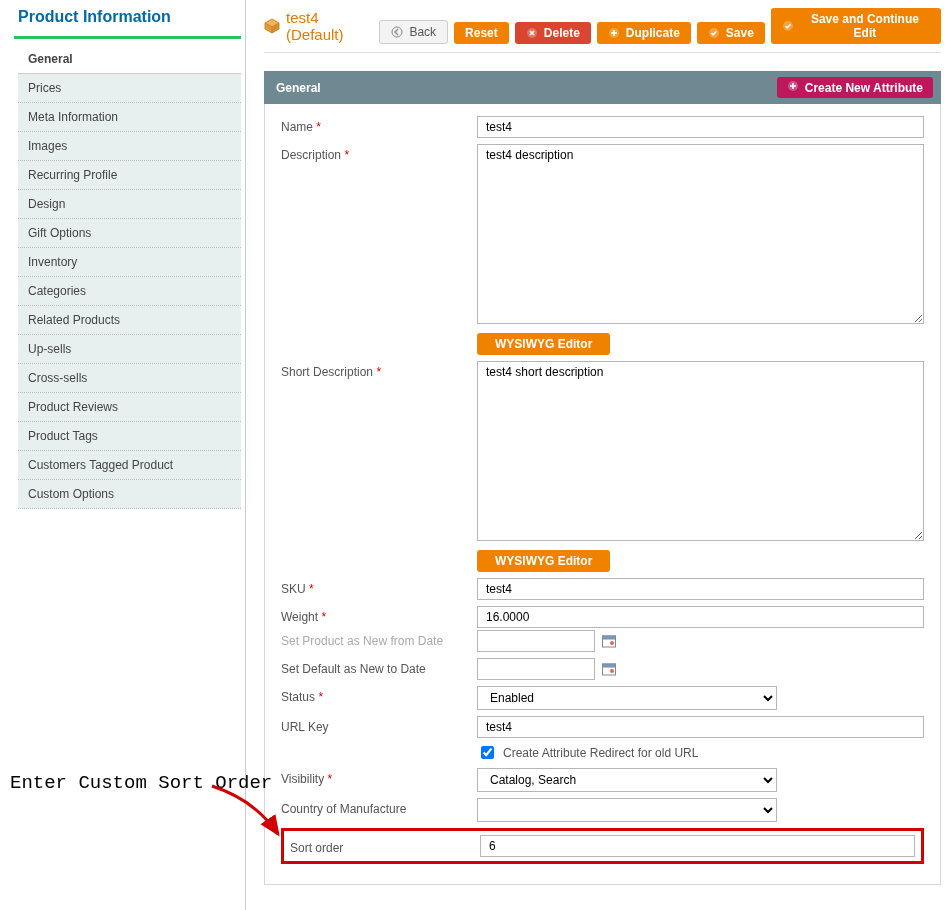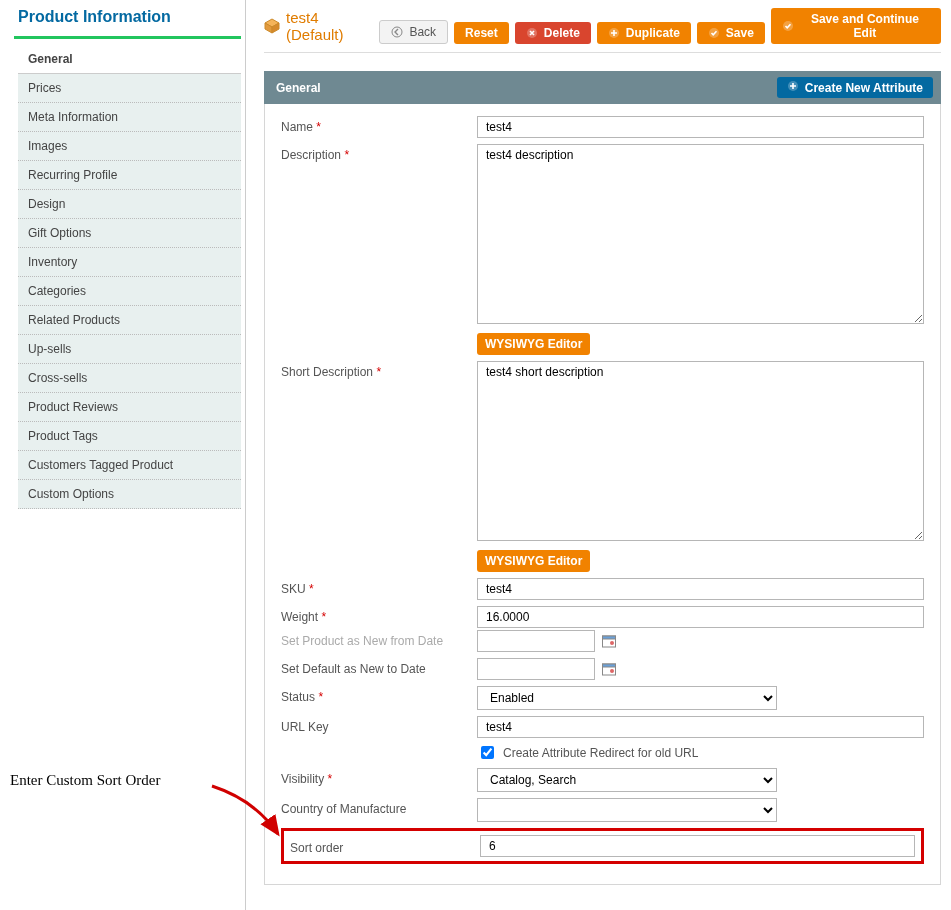--- a/index.html
+++ b/index.html
@@ -69,21 +69,21 @@
   .head-rule { border: none; border-top: 1px solid #ddd; margin: 8px 0 18px; }
 
   
   .section-head {
     background: #6f8992; color: #fff;
     display: flex; justify-content: space-between; align-items: center;
     padding: 6px 8px 6px 12px; font-weight: bold;
   }
   .create-attr {
     display: inline-flex; align-items: center; gap: 6px;
-    background: #0369a1; color: #fff; font-weight: bold;
+    background: #be185d; color: #fff; font-weight: bold;
     padding: 3px 10px; border-radius: 3px; cursor: pointer;
   }
 
   .form-body {
     border: 1px solid #d6d6d6; border-top: none;
     padding: 12px 16px 20px 16px;
   }
   .row { display: flex; align-items: flex-start; margin-bottom: 6px; }
   .label {
     width: 196px; padding-top: 4px; color: #555;
@@ -96,21 +96,21 @@
     width: 100%; max-width: 405px;
     border: 1px solid #b6b6b6; padding: 3px 8px;
     font: inherit; background: #fff;
   }
   .field.wide input[type=text],
   .field.wide textarea { max-width: 100%; }
   .field textarea { height: 180px; resize: both; }
   .wys {
     display: inline-block; margin-top: 6px;
     background: #f18200; color: #fff; font-weight: bold;
-    padding: 4px 8px; border-radius: 3px; cursor: pointer;
+    padding: 4px 18px; border-radius: 3px; cursor: pointer;
   }
   .cal-wrap { display: flex; align-items: center; gap: 6px; }
   .cal-wrap input { max-width: 118px !important; }
   .cal-icon { width: 16px; height: 16px; display: inline-block; }
   .cal-icon svg { width: 16px; height: 16px; }
   .check-line { display: flex; align-items: center; gap: 6px; margin-top: 5px; color: #555; }
 
   .full-select { max-width: 300px !important; width: 300px; }
 
   .full-input { max-width: 100% !important; }
@@ -120,22 +120,22 @@
     padding: 4px 6px; margin-top: 4px;
     display: flex; align-items: center;
   }
   .highlight-row .label { width: 190px; }
   .highlight-row input { max-width: 100%; width: 100%; }
 
   
   .annot {
     position: absolute;
     left: 10px; top: 772px;
-    font-family: Liberation Serif, serif;
-    font-size: 15px; color: #000;
+    font-family: Liberation Mono, monospace;
+    font-size: 19px; color: #000;
   }
   .arrow {
     position: absolute;
     left: 210px; top: 780px; width: 80px; height: 70px;
     pointer-events: none;
   }
 </style>
 </head>
 <body>
 

